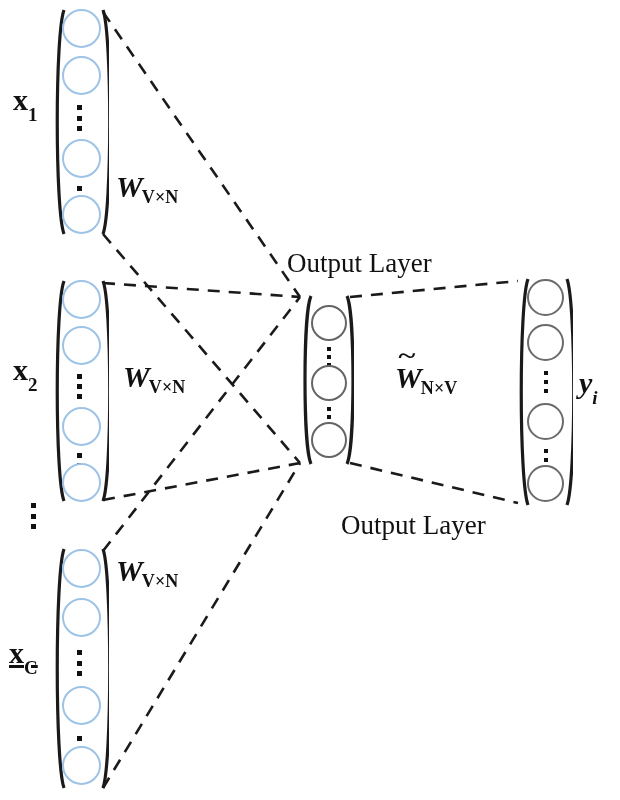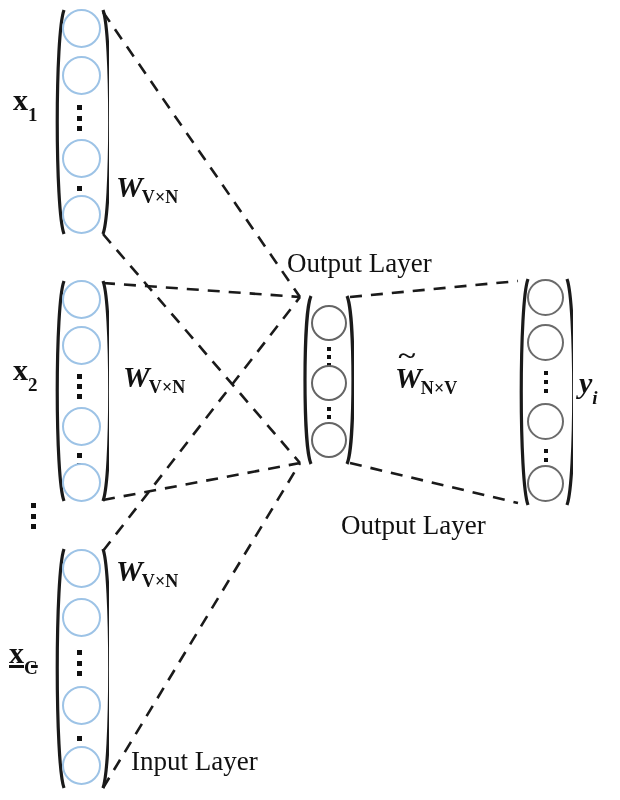--- a/index.html
+++ b/index.html
@@ -248,21 +248,20 @@
         <div class="node-circle input-node" style="left:9px; top:201px; width:39px; height:39px;"></div>
       </div>
     </div>
     <div class="lbl lbl-vec" style="left:6px; top:638px;text-decoration:underline;">
       <span>x</span><span class="sub">C</span>
     </div>
     <div class="lbl lbl-w" style="left:113px; top:556px;">
       <span class="wsym">W</span><span class="wsub">V×N</span>
     </div>
 
-    <div class="lbl lbl-layer" style="left:128px; top:748px;">Input Layer</div>
 
     <div class="lbl lbl-layer" style="left:284px; top:250px;">Output Layer</div>
 
     <div class="vec-group" style="left:299px; top:292px; width:52px; height:176px;">
       <svg class="vec-bracket" viewBox="0 0 52 176" preserveAspectRatio="none">
         <path d="M 9 4 C 1 22, 1 154, 9 172" stroke="#1a1a1a" stroke-width="3.2" fill="none" vector-effect="non-scaling-stroke"></path>
         <path d="M 45 4 C 53 22, 53 154, 45 172" stroke="#1a1a1a" stroke-width="3.2" fill="none" vector-effect="non-scaling-stroke"></path>
       </svg>
       <div class="vec-inner">
         <div class="node-circle hidden-node" style="left:9px; top:13px;  width:36px; height:36px;"></div>

